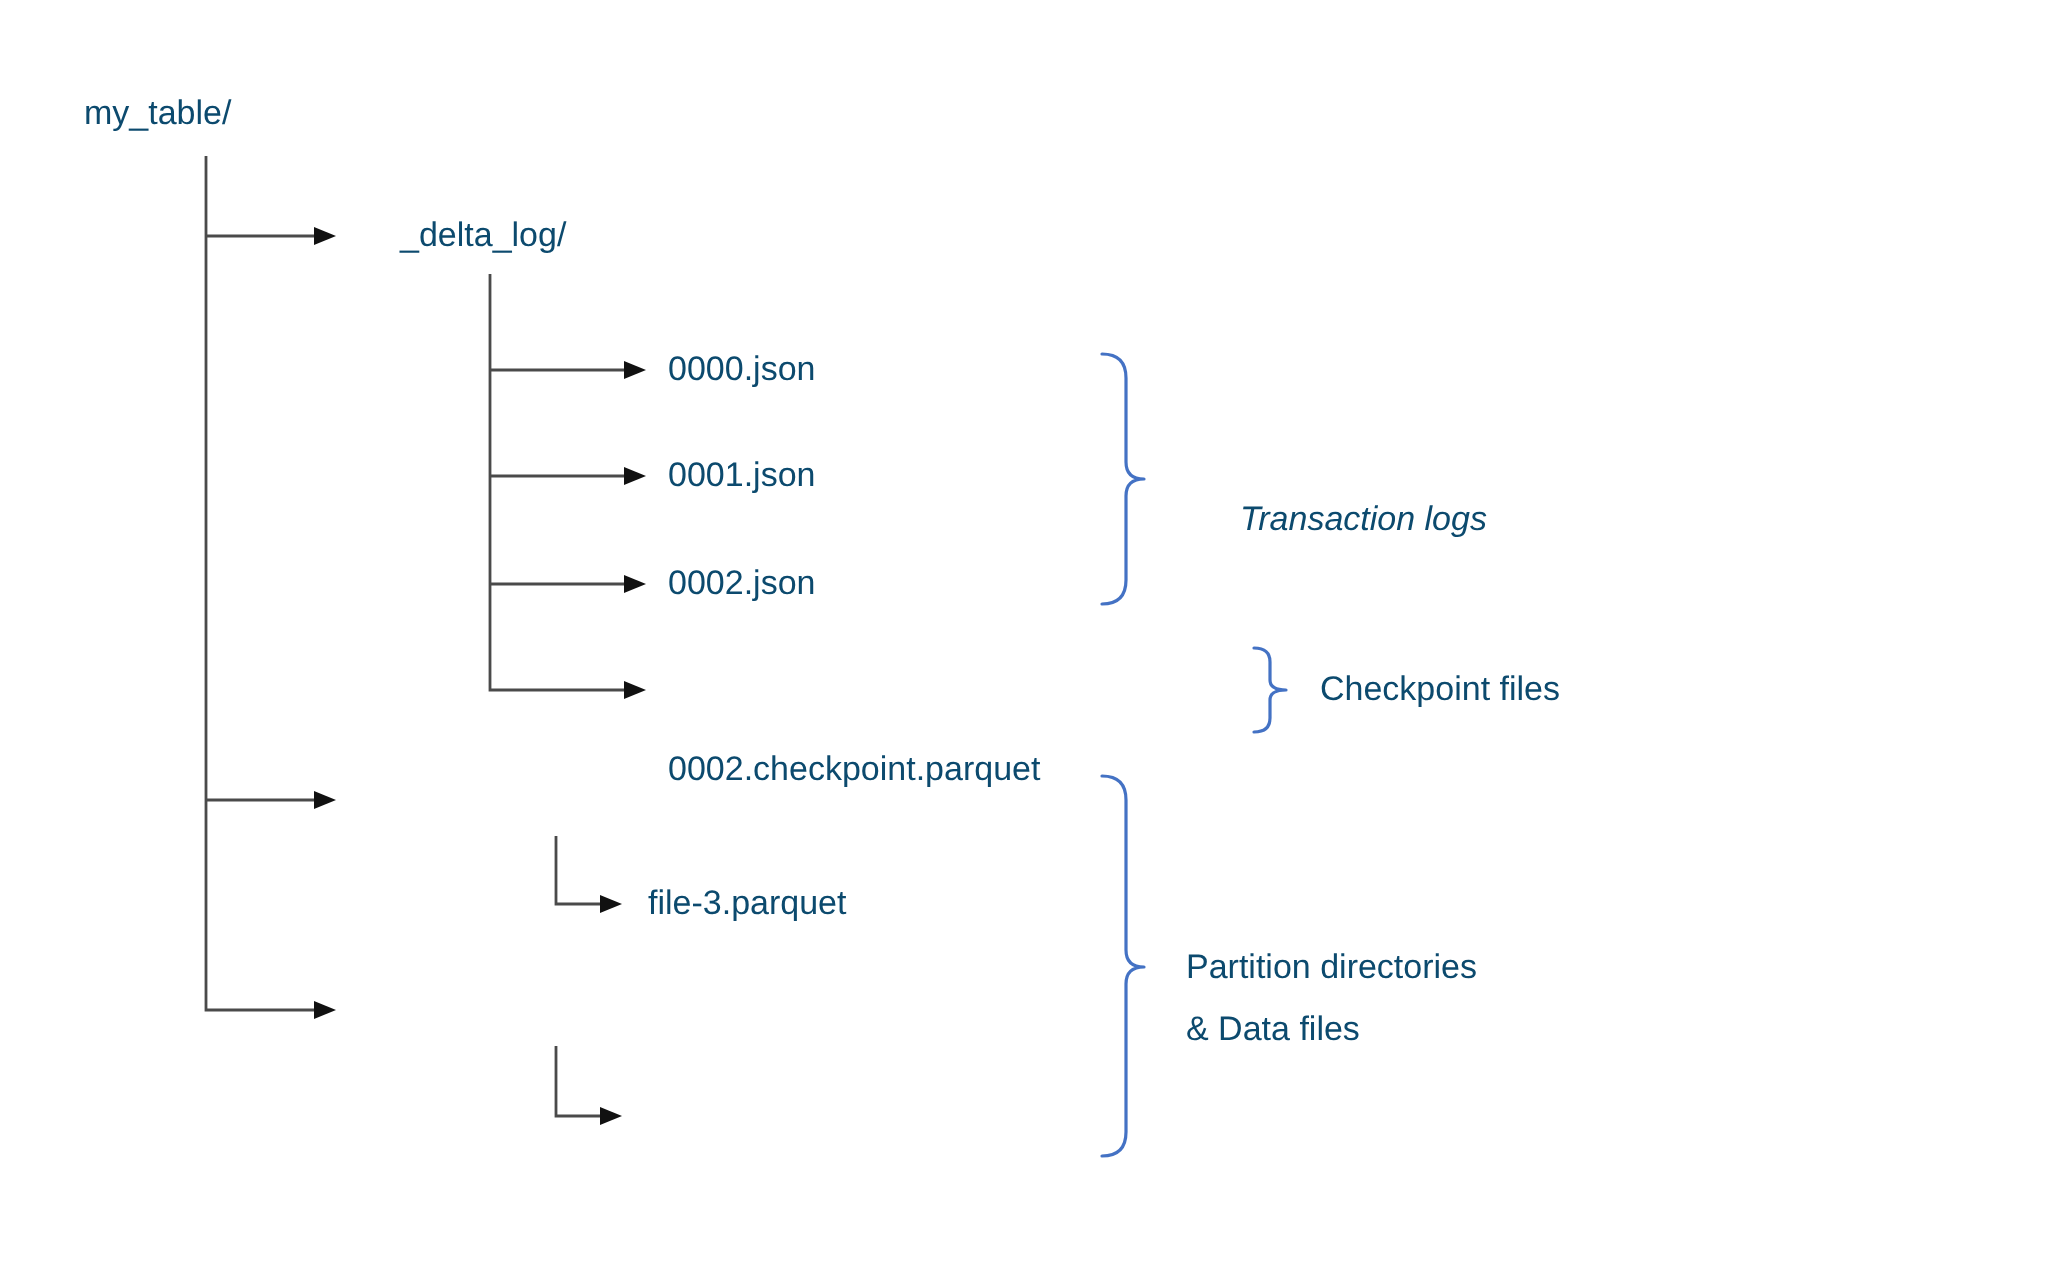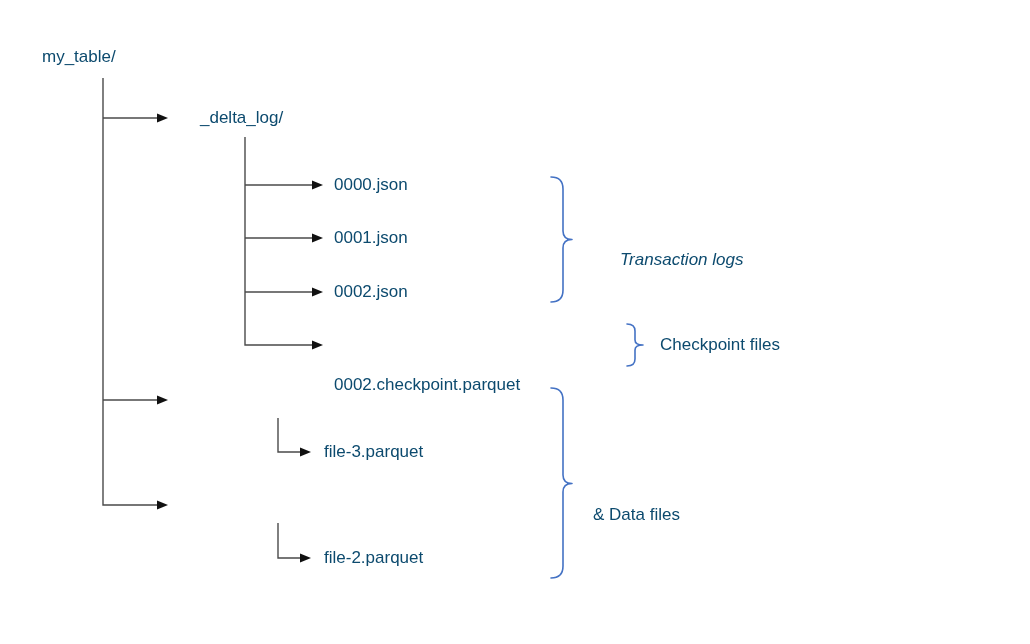--- a/index.html
+++ b/index.html
@@ -89,19 +89,19 @@
   <div class="lbl" style="left:42px;  top:57px;">my_table/</div>
   <div class="lbl" style="left:200px; top:118px;">_delta_log/</div>
 
   <div class="lbl" style="left:334px; top:185px;">0000.json</div>
   <div class="lbl" style="left:334px; top:238px;">0001.json</div>
   <div class="lbl" style="left:334px; top:292px;">0002.json</div>
   <div class="lbl" style="left:334px; top:345px;margin-top:40px;">0002.checkpoint.parquet</div>
 
   <div class="lbl" style="left:324px; top:452px;">file-3.parquet</div>
 
-  <div class="lbl" style="left:324px; top:558px;">file-2.parquet</div>
 
   <div class="lbl" style="left:620px; top:260px;font-style:italic;">Transaction logs</div>
   <div class="lbl" style="left:660px; top:345px;">Checkpoint files</div>
+  <div class="lbl" style="left:593px; top:484px;">Partition directories</div>
   <div class="lbl" style="left:593px; top:515px;">&amp; Data files</div>
 
 </div>
 
 </body></html>

